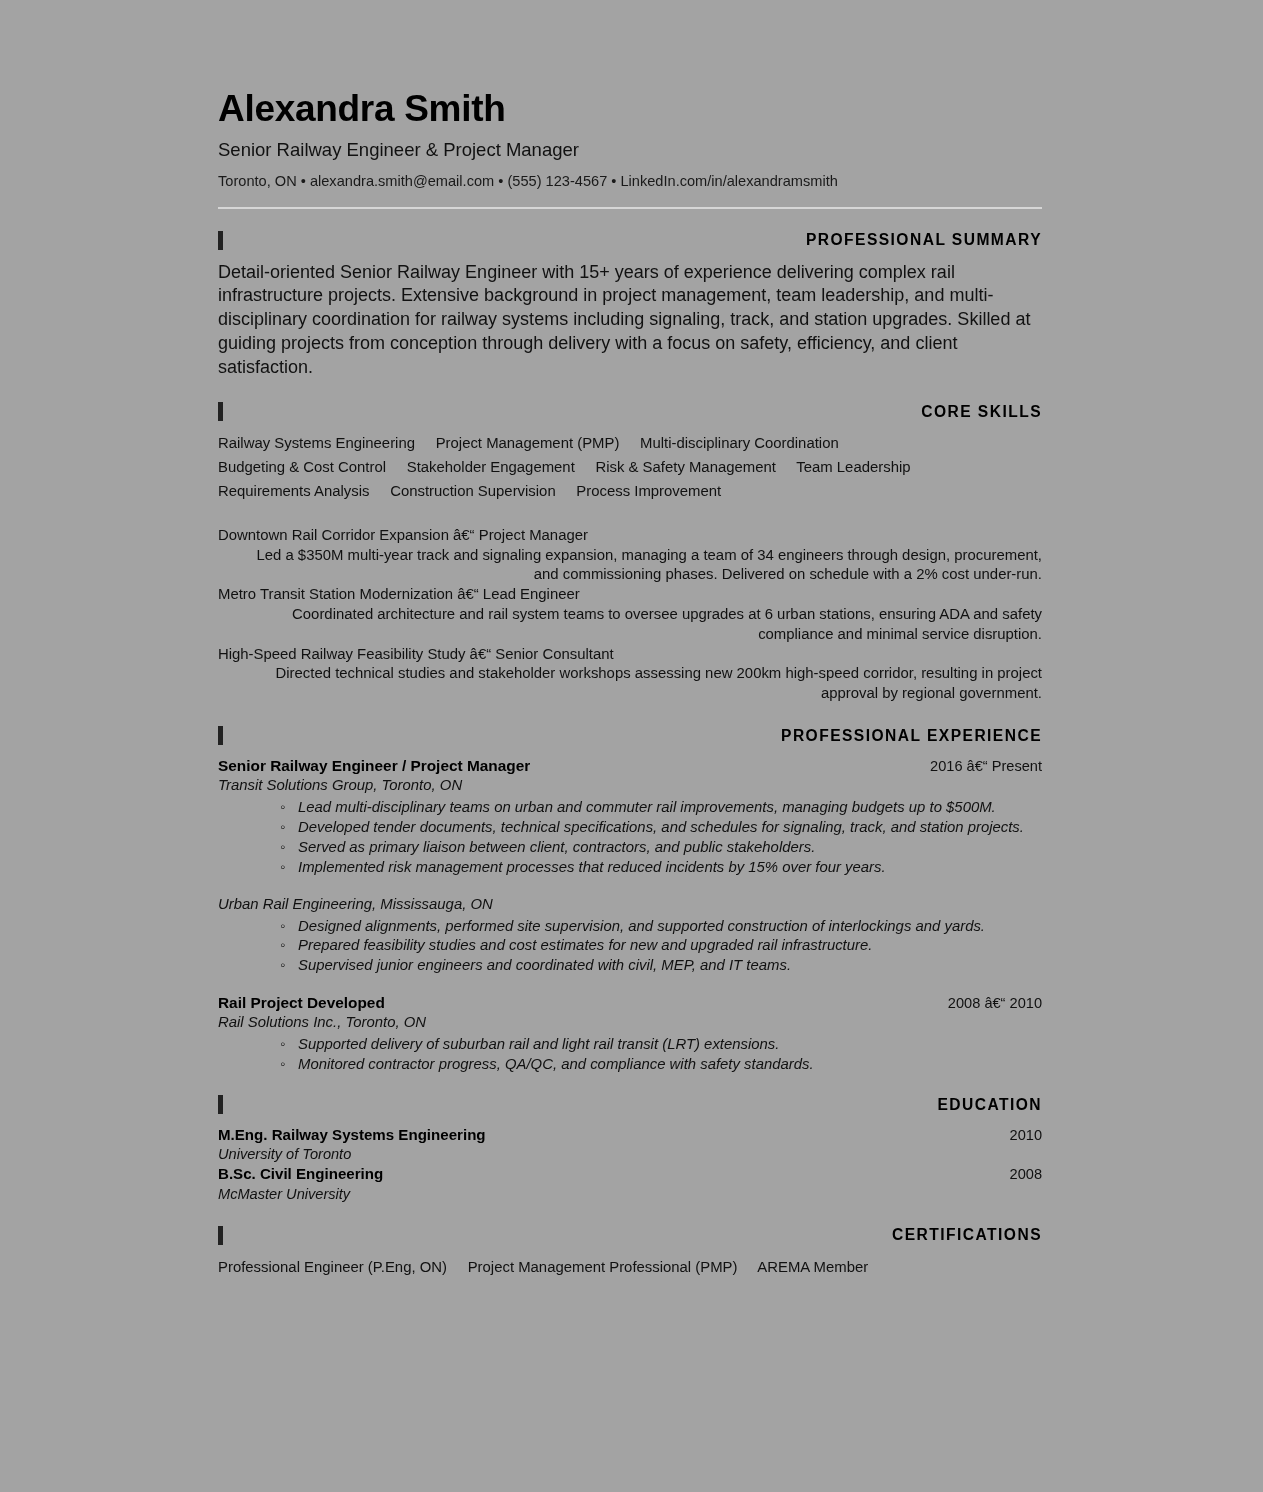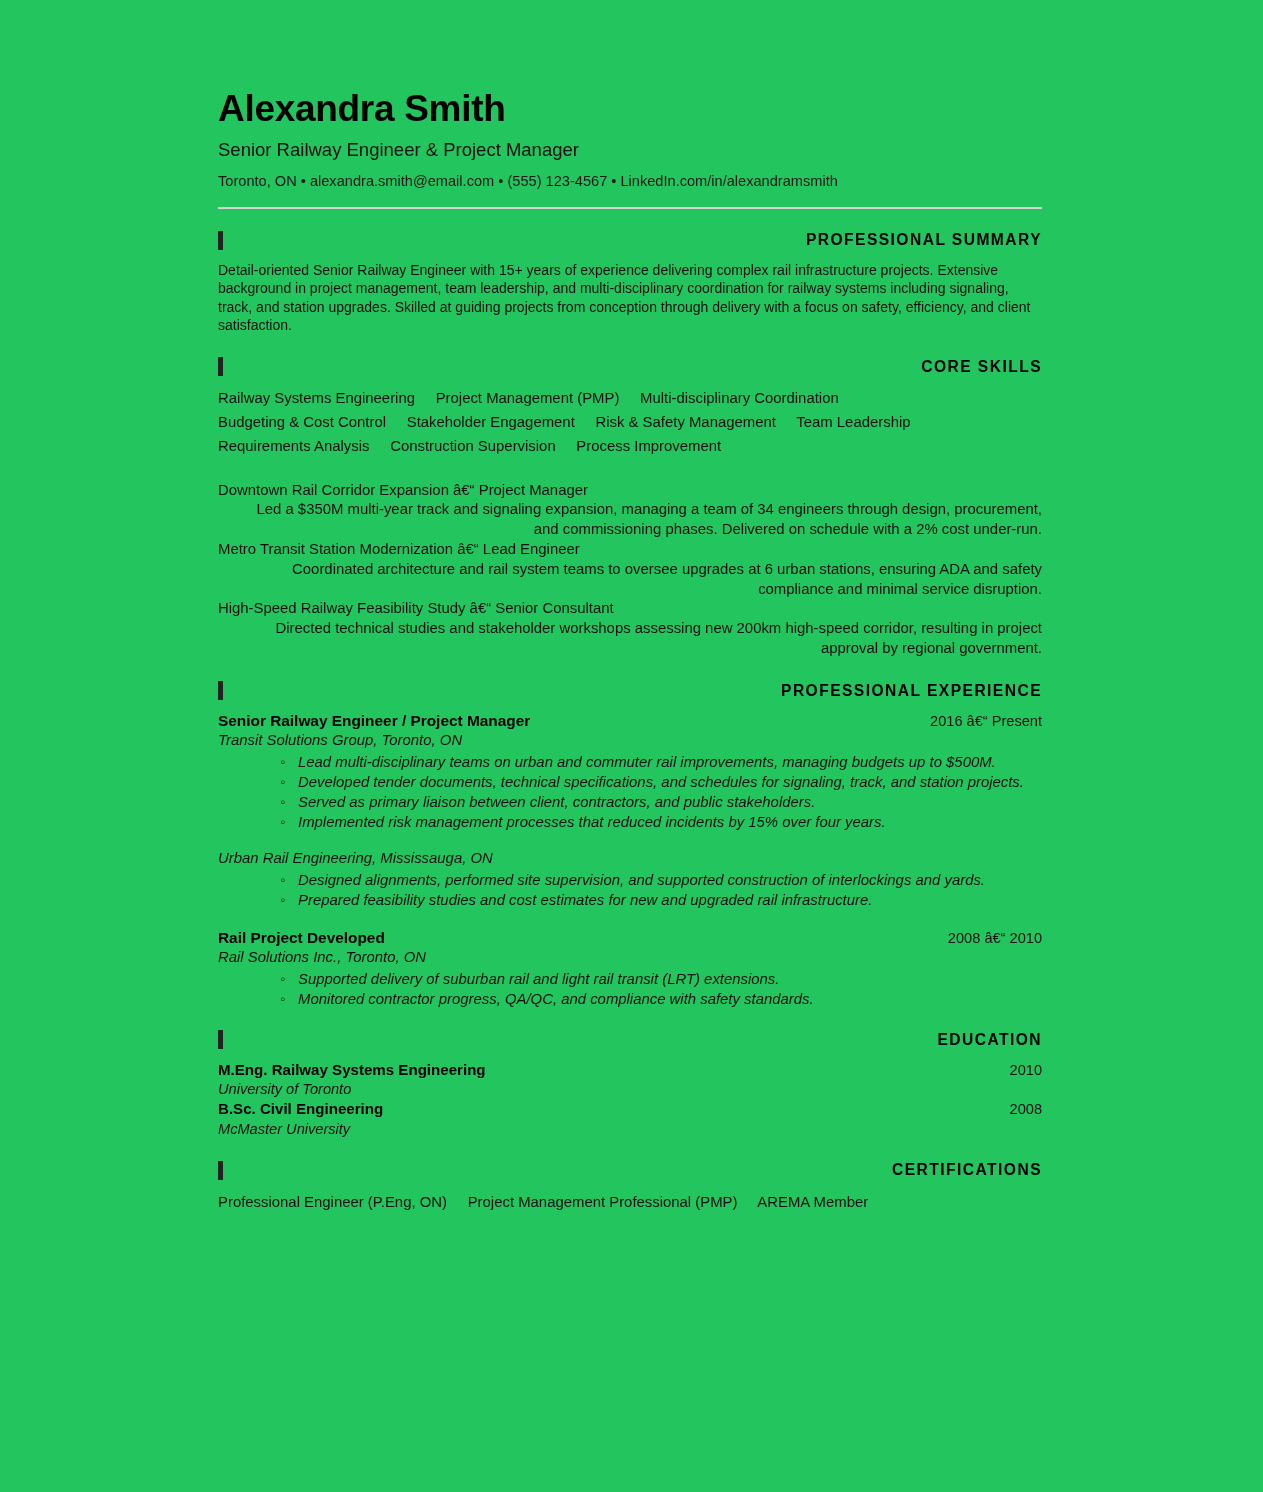--- a/index.html
+++ b/index.html
@@ -11,21 +11,21 @@
     width: 1263px;
     height: 1492px;
     font-family: "Liberation Sans", sans-serif;
     color: #000000;
     -webkit-font-smoothing: antialiased;
   }
   .page {
     position: relative;
     width: 1263px;
     height: 1492px;
-    background: #22c55e;
+    background: #a3a3a3;
     box-sizing: border-box;
   }
   .sheet {
     position: absolute;
     left: 218px;
     top: 88px;
     width: 824px;
   }
 
   
@@ -80,21 +80,21 @@
     font-size: 15.6px;
     font-weight: bold;
     letter-spacing: 1.45px;
     text-transform: uppercase;
     color: #000;
     line-height: 1;
   }
 
   
   .para {
-    font-size: 14px;
+    font-size: 18px;
     line-height: 1.33;
     margin: 0;
     color: #111;
     text-align: left;
   }
 
   
   .skills-row {
     font-size: 14.9px;
     line-height: 1.6;
@@ -269,20 +269,21 @@
           <li>Served as primary liaison between client, contractors, and public stakeholders.</li>
           <li>Implemented risk management processes that reduced incidents by 15% over four years.</li>
         </ul>
       </div>
 
       <div class="job">
         <div class="job-company">Urban Rail Engineering, Mississauga, ON</div>
         <ul class="bullets">
           <li>Designed alignments, performed site supervision, and supported construction of interlockings and yards.</li>
           <li>Prepared feasibility studies and cost estimates for new and upgraded rail infrastructure.</li>
+          <li>Supervised junior engineers and coordinated with civil, MEP, and IT teams.</li>
         </ul>
       </div>
 
       <div class="job">
         <div class="job-line">
           <span class="job-title">Rail Project Developed</span>
           <span class="job-dates">2008 â€“ 2010</span>
         </div>
         <div class="job-company">Rail Solutions Inc., Toronto, ON</div>
         <ul class="bullets">

